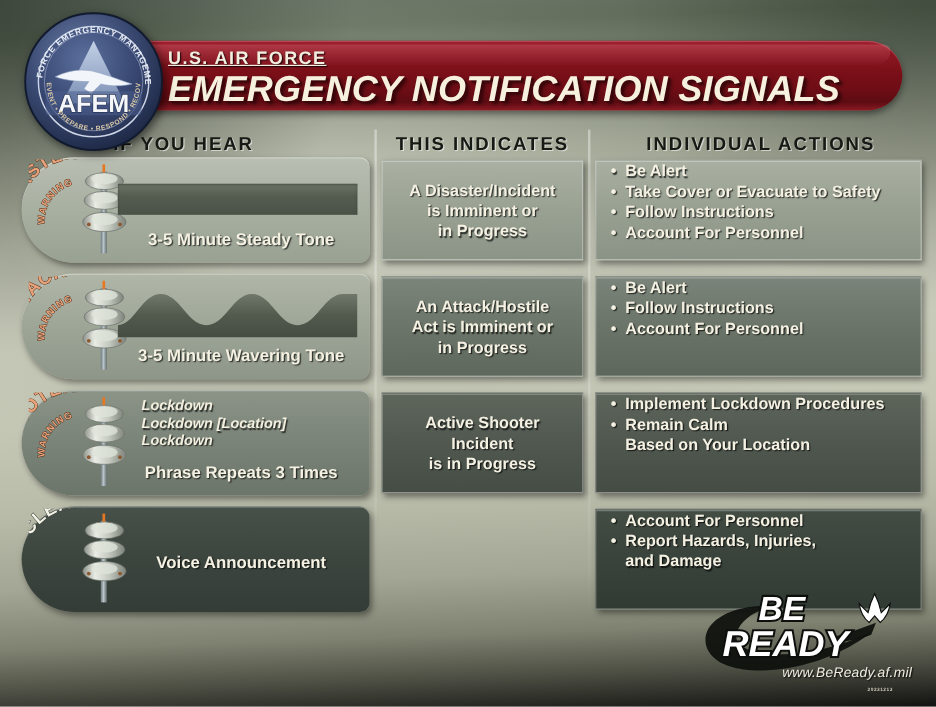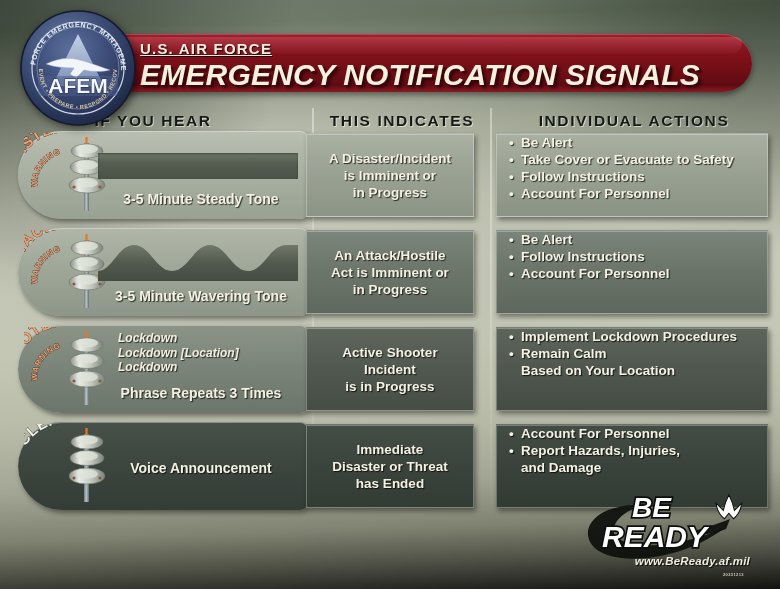--- a/index.html
+++ b/index.html
@@ -176,21 +176,21 @@
   .cl-main { font-size: 15px; letter-spacing: 0.6px; }
   .cl-sub  { font-size: 8px; letter-spacing: 0.8px; }
   .tan  { fill: #e8a27a; stroke: #4a2410; stroke-width: 0.7px; paint-order: stroke; }
   .white{ fill: #f4f2e6; stroke: #26302a; stroke-width: 0.7px; paint-order: stroke; }
 
   
   .siren { position: absolute; left: 46px; top: 4px; width: 46px; height: 82px; }
 
   
   .ind-box {
-    position: absolute; left: 306px; top: 2px;
+    position: absolute; left: 318px; top: 2px;
     width: 168px; height: 84px;
     border: 1px solid rgba(255,255,255,0.30);
     box-shadow: 2px 3px 5px rgba(0,0,0,0.42), inset 0 1px 0 rgba(255,255,255,0.30);
     display: flex; align-items: center; justify-content: center;
     padding: 0 6px;
   }
   .r1 .ind-box { background: linear-gradient(180deg,#aab1a3 0%, #99a193 50%, #8b9486 100%); }
   .r2 .ind-box { background: linear-gradient(180deg,#7c857a 0%, #6c7569 50%, #5f685d 100%); justify-content: center; }
   .r3 .ind-box { background: linear-gradient(180deg,#5e665c 0%, #505850 50%, #454d45 100%); }
   .r4 .ind-box { background: linear-gradient(180deg,#444e45 0%, #3a443c 50%, #323b34 100%); }
@@ -235,22 +235,22 @@
 
   
   #beready {
     position: absolute;
     right: 20px; bottom: 14px;
     width: 184px; height: 92px;
     z-index: 20;
   }
   #beready-url {
     position: absolute;
-    right: 30px; bottom: 22px;
-    font-size: 11.5px; font-weight: bold; font-style: italic;
+    right: 20px; bottom: 22px;
+    font-size: 11.5px; font-weight: normal; font-style: italic;
     color: #efece0;
     text-shadow: 1px 1px 1px rgba(0,0,0,0.8);
     z-index: 21;
     letter-spacing: 0.2px;
   }
   #beready-code {
     position: absolute;
     right: 36px; bottom: 12px;
     font-size: 4px; font-weight: bold;
     color: #cfcbbd;
@@ -519,27 +519,20 @@
         <ellipse cx="23" cy="30" rx="11" ry="4.5" fill="#dfe3da" opacity="0.8"></ellipse>
         <ellipse cx="23" cy="50" rx="18" ry="8" fill="url(#hornG)" stroke="#6d726b" stroke-width="0.6"></ellipse>
         <ellipse cx="23" cy="48" rx="11" ry="4.5" fill="#dfe3da" opacity="0.8"></ellipse>
         <circle cx="10" cy="52" r="1.6" fill="#8c5a32"></circle>
           <circle cx="36" cy="52" r="1.6" fill="#8c5a32"></circle>
       </svg>
 
       <div class="hear-caption">Voice Announcement</div>
     </div>
 
-    <div class="ind-box">
-      <div class="ind-text">
-        <div>Immediate</div>
-        <div>Disaster or Threat</div>
-        <div>has Ended</div>
-      </div>
-    </div>
 
     <div class="act-box">
       <ul class="act-list">
         <li class="bullet">Account For Personnel</li>
         <li class="bullet">Report Hazards, Injuries,</li>
         <li class="cont">and Damage</li>
       </ul>
     </div>
   </div>
 

